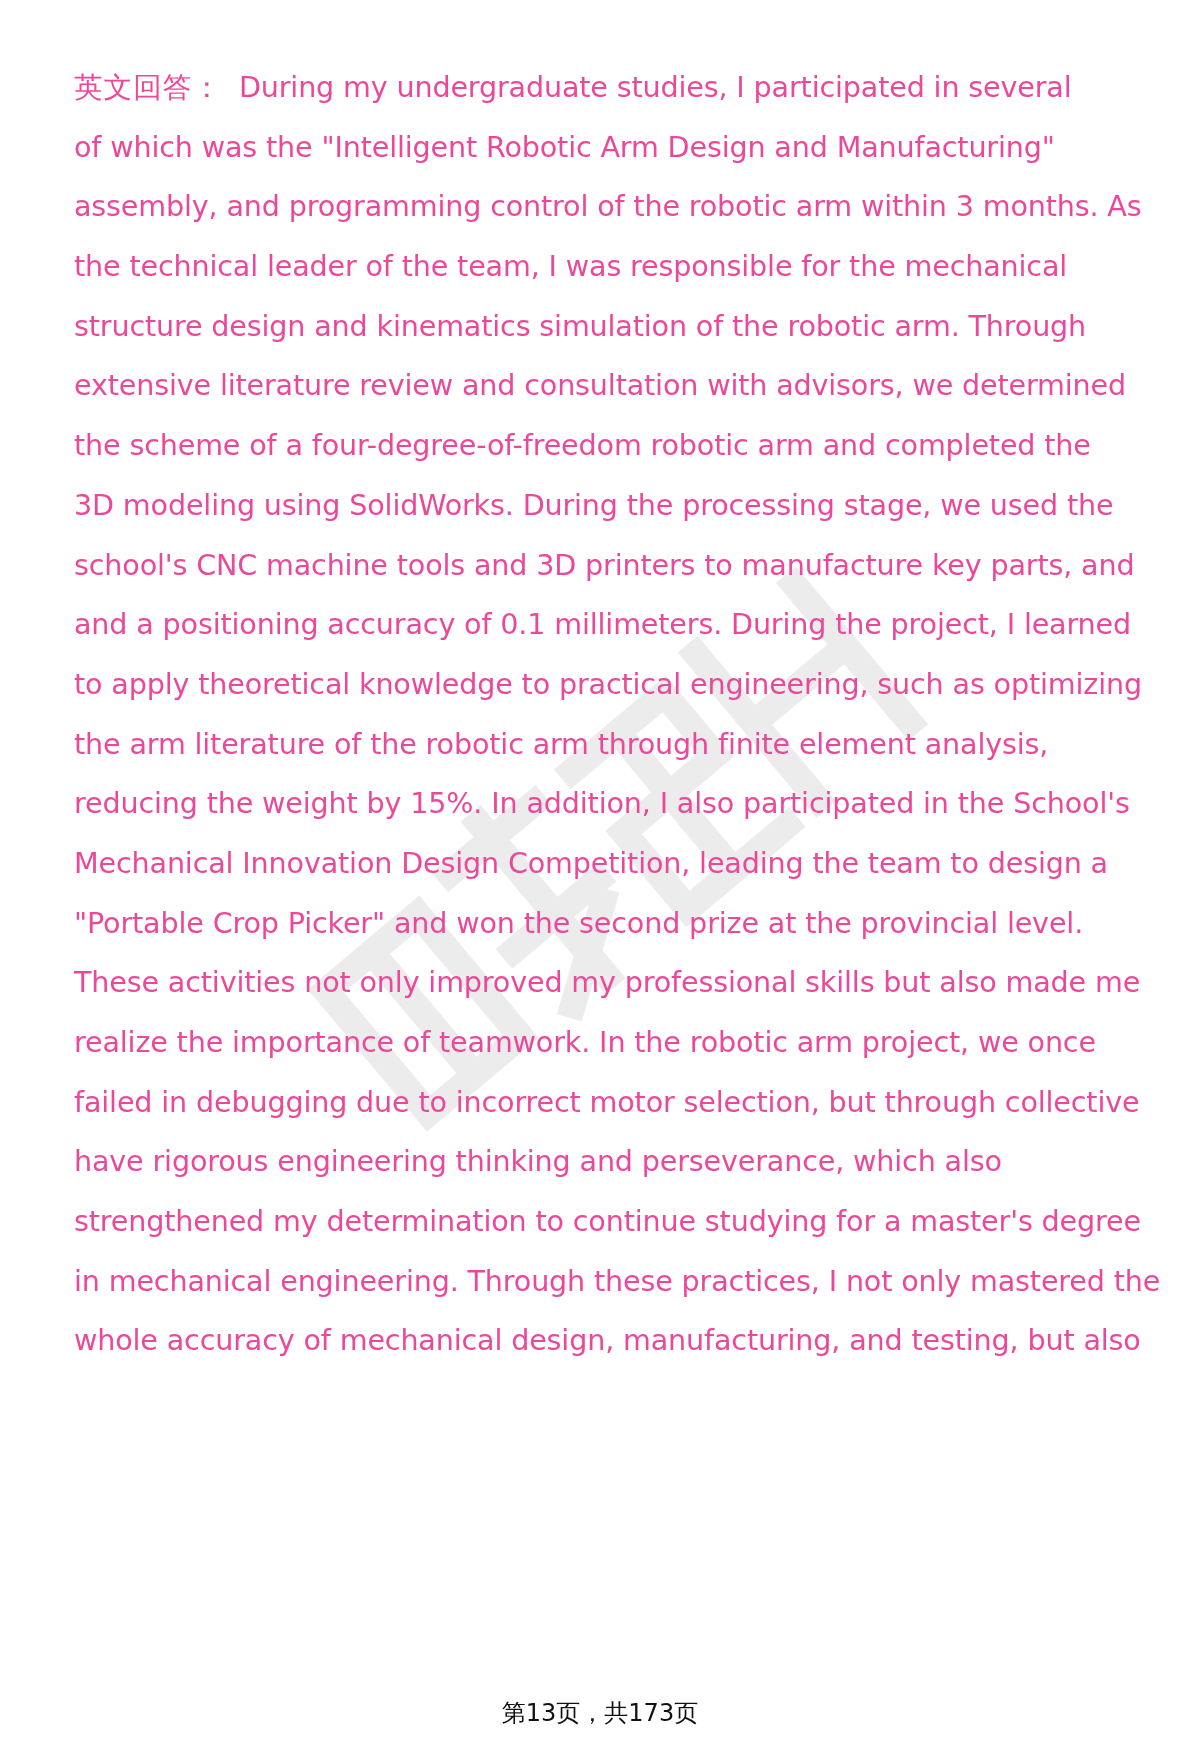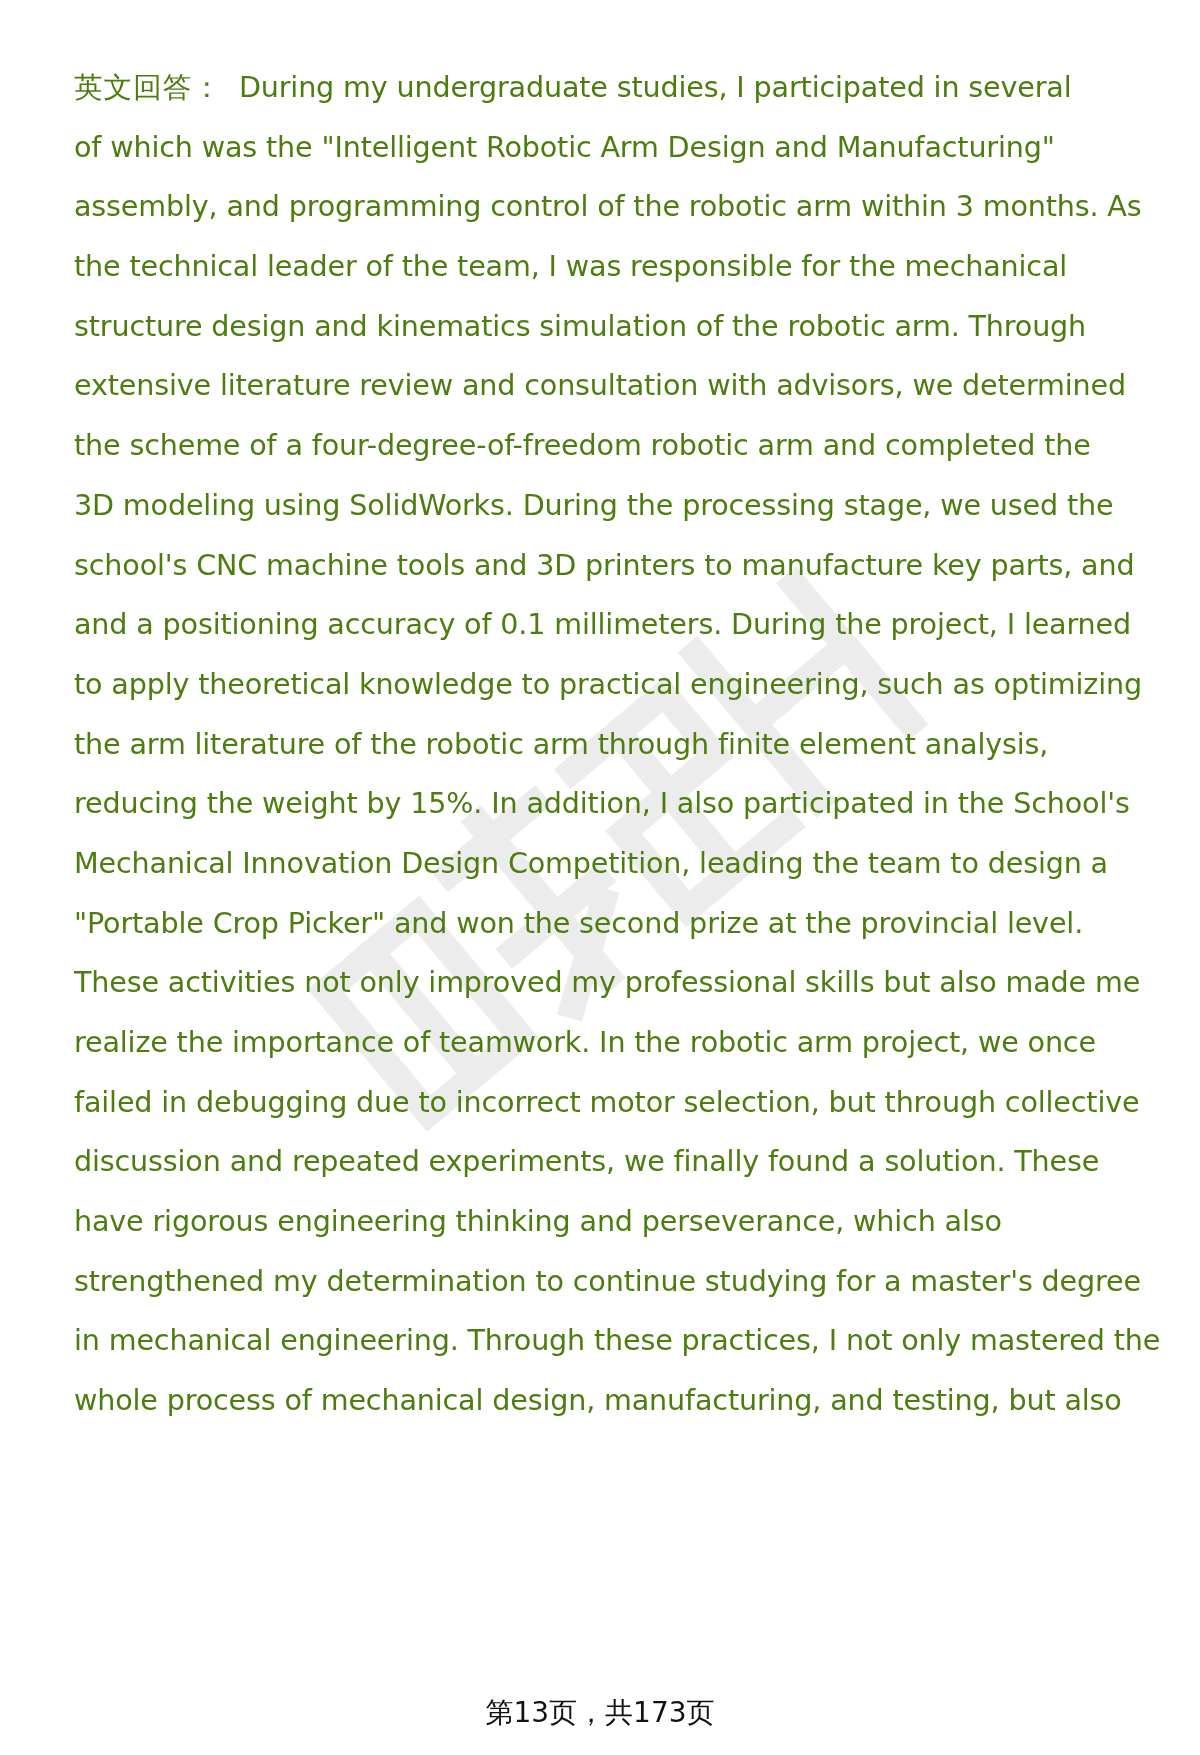--- a/index.html
+++ b/index.html
@@ -6,27 +6,27 @@
     body { width: 1200px; height: 1755px; position: relative; overflow: hidden; }
     .page { position: absolute; left: 0; top: 0; width: 1200px; height: 1755px; background: #fff; }
     .watermark {
       position: absolute; left: 180px; top: 430px; width: 900px; height: 820px;
       pointer-events: none; opacity: 0.07;
     }
     .watermark svg { width: 100%; height: 100%; }
     .body-text {
       position: absolute; left: 74px; top: 58px; width: 1110px;
       font-family: "DejaVu Sans", sans-serif; font-size: 28.6px;
-      color: #4d7c0f; letter-spacing: -0.15px;
+      color: #ec4899; letter-spacing: -0.15px;
     }
     .line { height: 59.7px; line-height: 59.7px; white-space: nowrap; }
     .label-cn { letter-spacing: 1px; }
     .footer {
       position: absolute; left: 0; top: 1693px; width: 1200px; text-align: center;
-      font-family: "DejaVu Sans", sans-serif; font-size: 28px; color: #111111;
+      font-family: "DejaVu Sans", sans-serif; font-size: 24px; color: #111111;
       line-height: 40px;
     }
   </style>
 </head>
 <body>
 
 <div class="page">
 
   <div class="watermark">
     <svg viewBox="0 0 900 820">
@@ -51,21 +51,20 @@
       <div class="line">school's CNC machine tools and 3D printers to manufacture key parts, and</div>
       <div class="line">and a positioning accuracy of 0.1 millimeters. During the project, I learned</div>
       <div class="line">to apply theoretical knowledge to practical engineering, such as optimizing</div>
       <div class="line">the arm literature of the robotic arm through finite element analysis,</div>
       <div class="line">reducing the weight by 15%. In addition, I also participated in the School's</div>
       <div class="line">Mechanical Innovation Design Competition, leading the team to design a</div>
       <div class="line">"Portable Crop Picker" and won the second prize at the provincial level.</div>
       <div class="line">These activities not only improved my professional skills but also made me</div>
       <div class="line">realize the importance of teamwork. In the robotic arm project, we once</div>
       <div class="line">failed in debugging due to incorrect motor selection, but through collective</div>
-      <div class="line">discussion and repeated experiments, we finally found a solution. These</div>
       <div class="line">have rigorous engineering thinking and perseverance, which also</div>
       <div class="line">strengthened my determination to continue studying for a master's degree</div>
       <div class="line">in mechanical engineering. Through these practices, I not only mastered the</div>
-      <div class="line">whole process of mechanical design, manufacturing, and testing, but also</div>
+      <div class="line">whole accuracy of mechanical design, manufacturing, and testing, but also</div>
     </div>
 
   <div class="footer">第13页，共173页</div>
 </div>
 
 </body></html>

